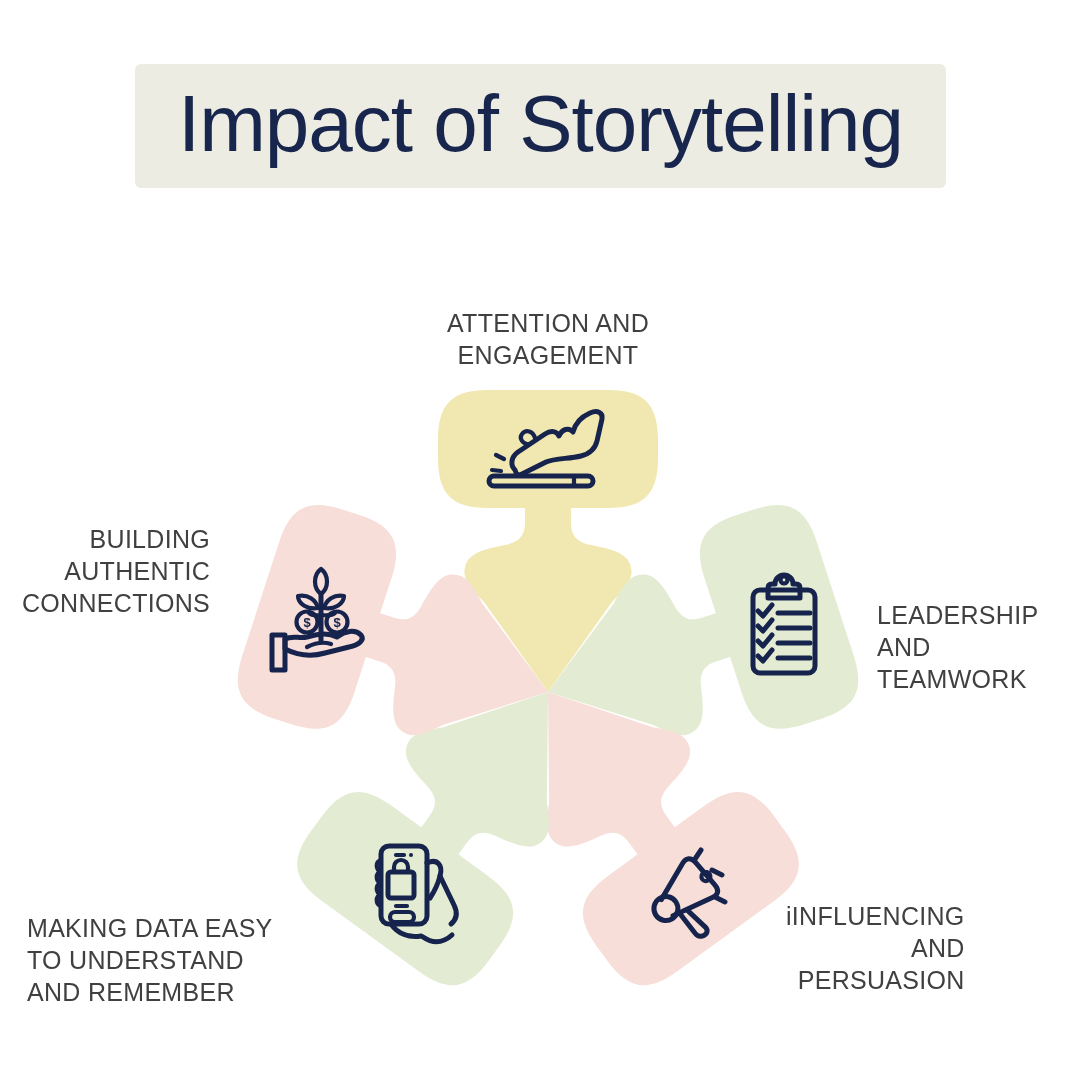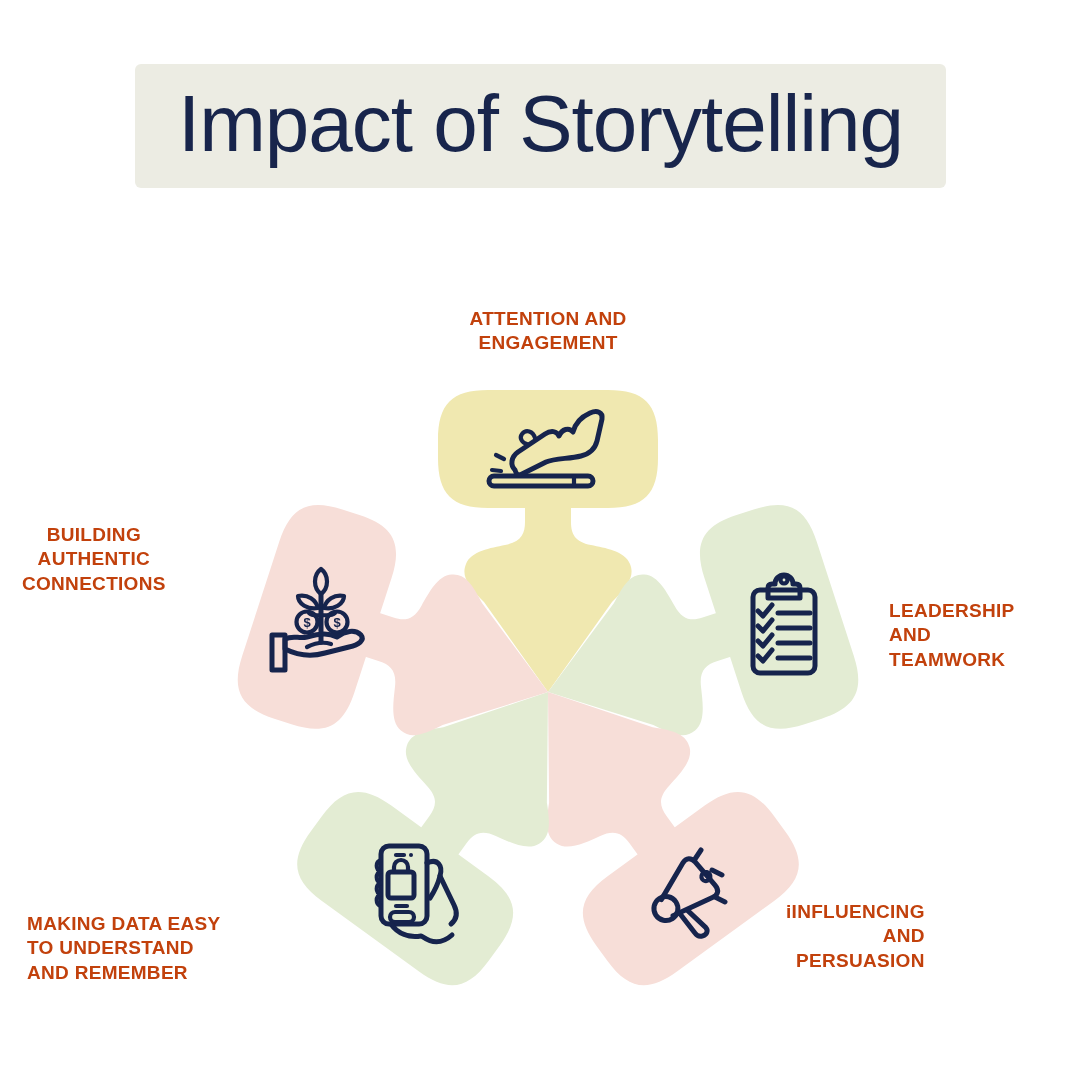--- a/index.html
+++ b/index.html
@@ -32,32 +32,32 @@
   .title-text {
     font-size: 80px;
     font-weight: 400;
     letter-spacing: -1px;
     color: #18254c;
     white-space: nowrap;
     padding-bottom: 4px;
   }
   .petal-label {
     position: absolute;
-    font-weight: bold;
-    font-size: 19px;
+    font-weight: normal;
+    font-size: 25px;
     line-height: 1.28;
     letter-spacing: 0.3px;
-    color: #c2410c;
+    color: #404040;
     white-space: pre-line;
   }
   .lbl-attention   { left: 398px; top: 307px; width: 300px; text-align: center; }
-  .lbl-leadership  { left: 877px; top: 599px; text-align: left; margin-left: 12px; }
+  .lbl-leadership  { left: 877px; top: 599px; text-align: left; }
   .lbl-influencing { left: 786px; top: 900px; text-align: right; }
   .lbl-making      { left: 27px;  top: 912px; width: 290px; text-align: left; }
-  .lbl-building    { left: 22px;  top: 523px; text-align: center; }
+  .lbl-building    { left: 22px;  top: 523px; text-align: right; }
   svg.diagram {
     position: absolute;
     left: 0;
     top: 0;
   }
   .ln {
     fill: none;
     stroke: #16244d;
     stroke-width: 5;
     stroke-linecap: round;

